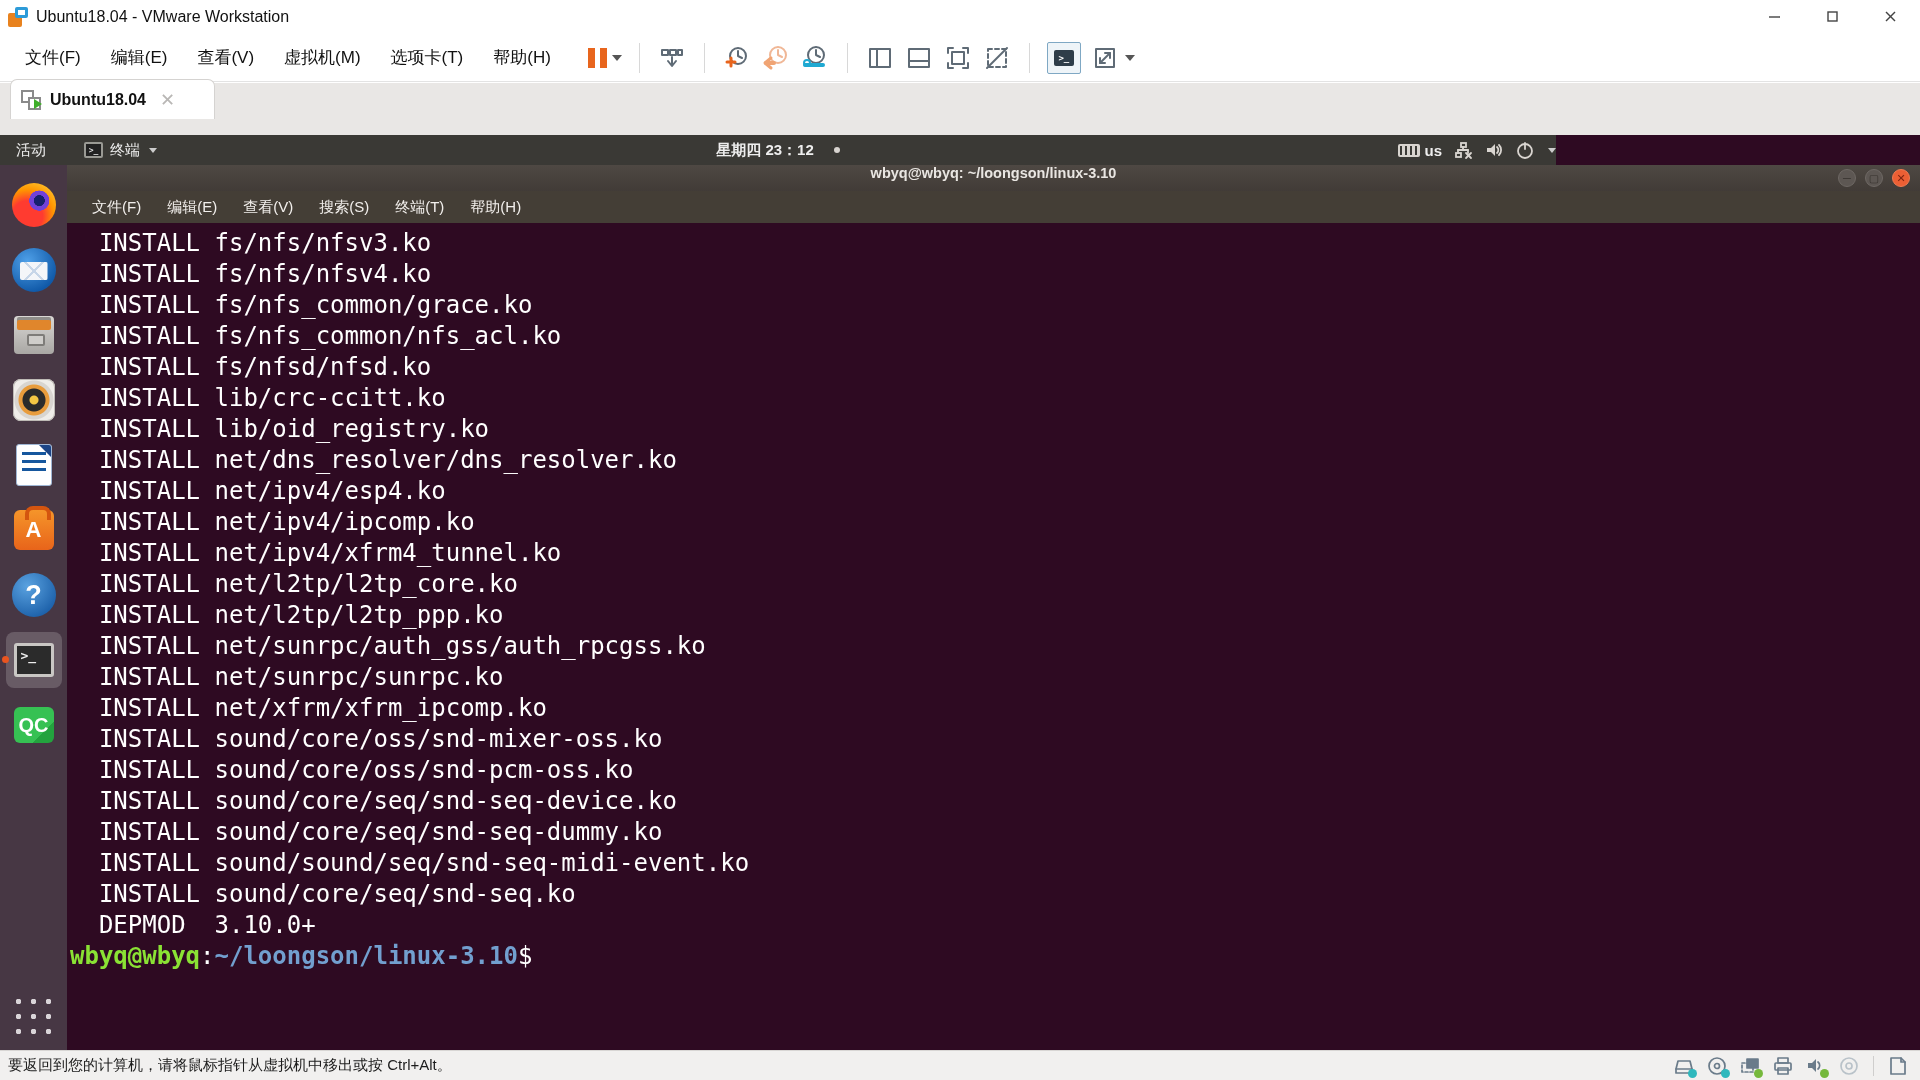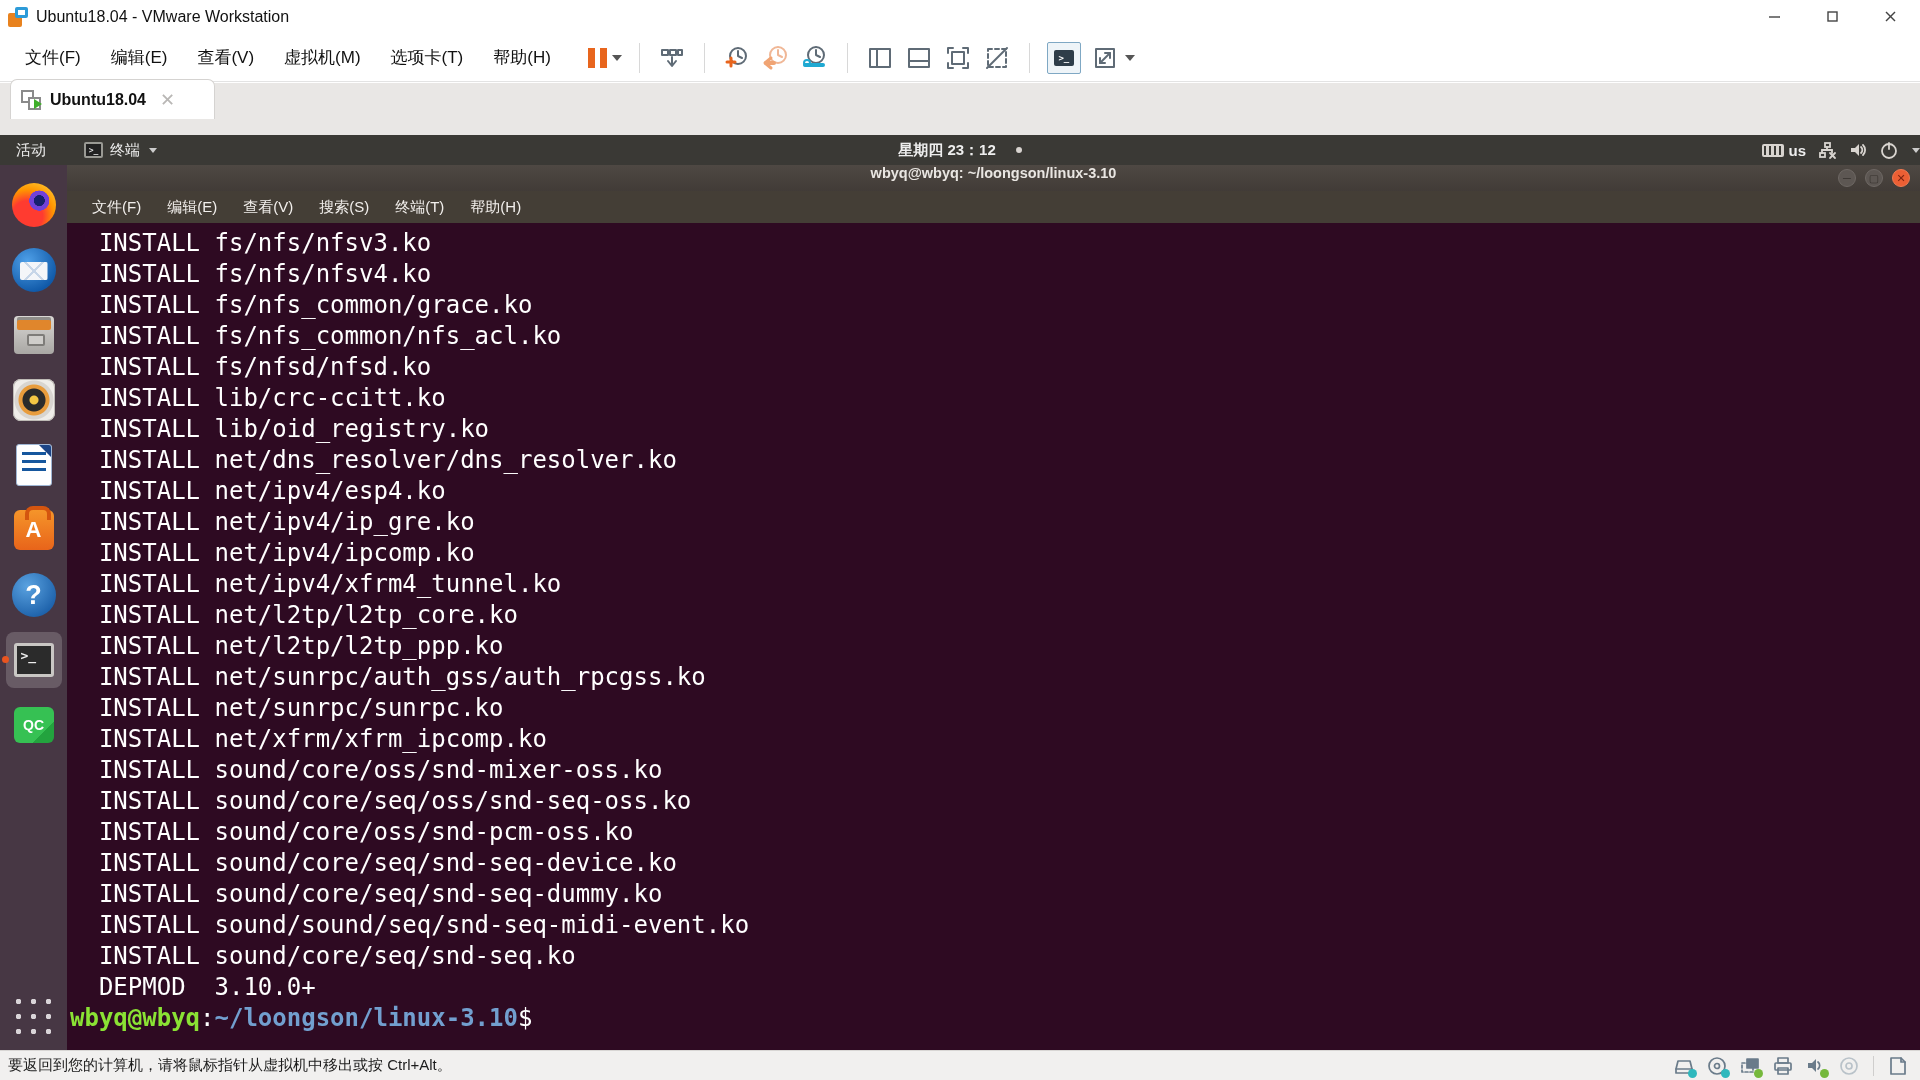--- a/index.html
+++ b/index.html
@@ -39,21 +39,21 @@
   .tab-icon .b1 { position:absolute; left:0; top:0; width:13px; height:13px; border:2px solid #8a8a8a; }
   .tab-icon .b2 { position:absolute; right:0; bottom:0; width:13px; height:13px; border:2px solid #8a8a8a; background:#fff; }
   .tab-icon .play { position:absolute; right:-1px; bottom:1px; width:0; height:0; border-left:8px solid #3fae2a; border-top:5px solid transparent; border-bottom:5px solid transparent; }
   .tab-label { font-size:16px; font-weight:bold; color:#111; margin-left:9px; }
   .tab-close { margin-left:14px; color:#b9b7b5; font-size:18px; line-height:1; }
 
   
   .vmscreen { position:absolute; left:0; top:135px; width:1920px; height:915px; background:#2e0a22; }
 
   
-  .ubar { position:absolute; left:0; top:0; width:1920px; height:30px; background:#3a3935; color:#eee; display:flex; align-items:center; font-size:15px; }
+  .ubar { position:absolute; left:0; top:0; width:1556px; height:30px; background:#3a3935; color:#eee; display:flex; align-items:center; font-size:15px; }
   .ubar-activities { padding:0 16px; line-height:30px; }
   .ubar-app { display:flex; align-items:center; gap:7px; margin-left:22px; }
   .mini-term { width:19px; height:16px; background:#222; border:2px solid #9a9a94; border-radius:2px; color:#ddd; font:bold 8px "DejaVu Sans Mono", monospace; display:flex; align-items:center; justify-content:center; }
   .ubar-caret { width:0; height:0; border-left:4px solid transparent; border-right:4px solid transparent; border-top:5px solid #ccc; margin-left:2px; }
   .ubar-clock { position:absolute; left:0; right:0; top:0; height:30px; display:flex; align-items:center; justify-content:center; gap:20px; font-weight:bold; pointer-events:none; }
   .ndot { width:6px; height:6px; border-radius:50%; background:#d8d4d0; }
   .ubar-right { margin-left:auto; display:flex; align-items:center; gap:11px; }
   .kbd-wrap { display:flex; align-items:center; gap:4px; font-weight:bold; }
   .kbd-icon { width:22px; height:13px; background:#d8d4cf; border-radius:2px; position:relative; }
   .kbd-icon::after { content:""; position:absolute; inset:2px; background:repeating-linear-gradient(90deg,#3a3935 0 2px,transparent 2px 5px); }
@@ -73,21 +73,21 @@
   .ic-files::before { content:""; position:absolute; left:3px; top:4px; right:3px; height:10px; background:#e0862c; border-radius:2px; box-shadow:0 -3px 0 #8f8d8a; }
   .ic-files::after { content:""; position:absolute; left:13px; bottom:8px; width:14px; height:8px; border:2px solid #7e7c79; background:#cfcdca; border-radius:2px; }
   .ic-rhythm { width:42px; height:42px; margin:1px auto; border-radius:8px; background:radial-gradient(circle at 50% 50%, #f2c744 0 4px, #2b2b2b 5px 11px, #e89c3c 12px 15px, #d8d5d0 16px 19px, #efede9 20px); box-shadow:0 0 0 1px #bdbab5 inset; }
   .ic-writer { width:36px; height:42px; margin:1px auto; background:#fff; border:1px solid #9fb6d4; border-radius:3px; position:relative; overflow:hidden; }
   .ic-writer::before { content:""; position:absolute; left:5px; top:7px; right:5px; height:22px; background:repeating-linear-gradient(#16579e 0 3px, transparent 3px 8px); }
   .ic-writer::after { content:""; position:absolute; right:-1px; top:-1px; width:0; height:0; border-left:14px solid transparent; border-top:14px solid #1c4587; }
   .ic-software { width:40px; height:40px; margin:2px auto; background:linear-gradient(#f5952a,#e8641a); border-radius:6px; position:relative; display:flex; align-items:center; justify-content:center; color:#fff; font-size:22px; font-weight:bold; }
   .ic-software::before { content:""; position:absolute; top:-4px; left:11px; width:18px; height:10px; border:4px solid #d4550f; border-bottom:none; border-radius:8px 8px 0 0; }
   .ic-help { border-radius:50%; background:radial-gradient(circle at 35% 30%, #5aa2e0, #1b5fa8 80%); color:#fff; font-size:27px; font-weight:bold; display:flex; align-items:center; justify-content:center; }
   .ic-term { width:40px; height:34px; margin:5px auto; background:#2b2b2b; border:3px solid #c9c7c4; border-radius:3px; color:#eee; font:bold 13px "DejaVu Sans Mono", monospace; display:flex; align-items:flex-start; justify-content:flex-start; padding:2px 0 0 4px; }
-  .ic-qc { width:40px; height:36px; margin:4px auto; background:linear-gradient(135deg,#36c153 72%,#23a33e 72%); border-radius:6px; color:#fff; font-size:14px; font-weight:bold; display:flex; align-items:center; justify-content:center; }
+  .ic-qc { width:40px; height:36px; margin:4px auto; background:linear-gradient(135deg,#36c153 72%,#23a33e 72%); border-radius:6px; color:#fff; font-size:20px; font-weight:bold; display:flex; align-items:center; justify-content:center; }
   .show-apps { margin-top:auto; margin-bottom:14px; width:38px; height:38px; background:radial-gradient(circle, #d9d4d8 2.6px, transparent 3px) -4px -4px / 15px 15px; }
 
   
   .twin { position:absolute; left:67px; top:30px; right:0; bottom:0; display:flex; flex-direction:column; }
   .twin-titlebar { height:26px; background:linear-gradient(#4e4843,#413b37); display:flex; align-items:flex-start; justify-content:center; position:relative; }
   .twin-title { color:#e9e6e2; font-size:14.5px; font-weight:bold; }
   .twin-btns { position:absolute; right:10px; top:4px; display:flex; gap:9px; }
   .cbtn { width:18px; height:18px; border-radius:50%; background:#5d5753; border:1px solid #6e6864; display:flex; align-items:center; justify-content:center; color:#36312d; font-size:11px; line-height:1; }
   .cbtn.close { background:#ec5f34; border-color:#f07a52; color:#7e2410; }
   .twin-menubar { height:32px; background:#443e36; display:flex; align-items:center; padding-left:12px; }
@@ -356,30 +356,28 @@
 
       <div class="tline">  INSTALL fs/nfs/nfsv3.ko</div>
           <div class="tline">  INSTALL fs/nfs/nfsv4.ko</div>
           <div class="tline">  INSTALL fs/nfs_common/grace.ko</div>
           <div class="tline">  INSTALL fs/nfs_common/nfs_acl.ko</div>
           <div class="tline">  INSTALL fs/nfsd/nfsd.ko</div>
           <div class="tline">  INSTALL lib/crc-ccitt.ko</div>
           <div class="tline">  INSTALL lib/oid_registry.ko</div>
           <div class="tline">  INSTALL net/dns_resolver/dns_resolver.ko</div>
           <div class="tline">  INSTALL net/ipv4/esp4.ko</div>
-          <div class="tline">  INSTALL net/ipv4/ip_gre.ko</div>
           <div class="tline">  INSTALL net/ipv4/ipcomp.ko</div>
           <div class="tline">  INSTALL net/ipv4/xfrm4_tunnel.ko</div>
           <div class="tline">  INSTALL net/l2tp/l2tp_core.ko</div>
           <div class="tline">  INSTALL net/l2tp/l2tp_ppp.ko</div>
           <div class="tline">  INSTALL net/sunrpc/auth_gss/auth_rpcgss.ko</div>
           <div class="tline">  INSTALL net/sunrpc/sunrpc.ko</div>
           <div class="tline">  INSTALL net/xfrm/xfrm_ipcomp.ko</div>
           <div class="tline">  INSTALL sound/core/oss/snd-mixer-oss.ko</div>
-          <div class="tline">  INSTALL sound/core/seq/oss/snd-seq-oss.ko</div>
           <div class="tline">  INSTALL sound/core/oss/snd-pcm-oss.ko</div>
           <div class="tline">  INSTALL sound/core/seq/snd-seq-device.ko</div>
           <div class="tline">  INSTALL sound/core/seq/snd-seq-dummy.ko</div>
           <div class="tline">  INSTALL sound/sound/seq/snd-seq-midi-event.ko</div>
           <div class="tline">  INSTALL sound/core/seq/snd-seq.ko</div>
           <div class="tline">  DEPMOD  3.10.0+</div>
         </div>
       <div class="prompt"><span class="p-user">wbyq@wbyq</span><span>:</span><span class="p-path">~/loongson/linux-3.10</span><span>$</span></div>
     </div>
   </div>

